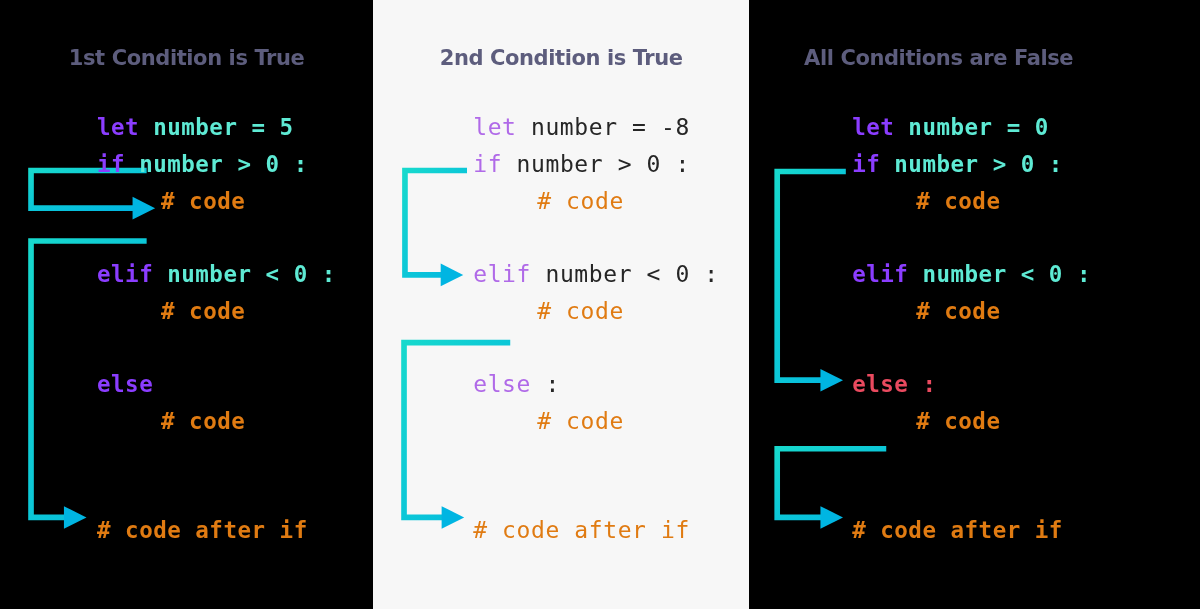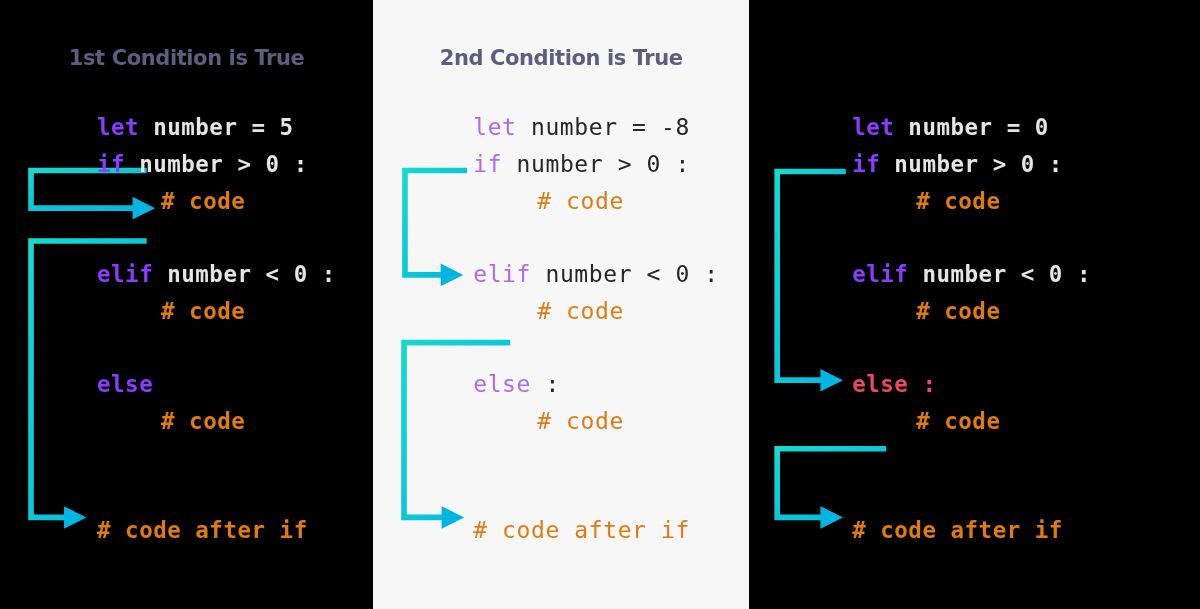--- a/index.html
+++ b/index.html
@@ -38,21 +38,21 @@
     position:absolute;
     white-space:pre;
     font-family:"DejaVu Sans Mono", monospace;
     font-size:22.5px;
     letter-spacing:0.5px;
   }
   .dark .code-line { font-weight:700; }
   .light .code-line { font-weight:400; font-size:23px; letter-spacing:0.6px; }
 
   .kw   { color:#8b3dff; }
-  .plain{ color:#e5e5e5; }
+  .plain{ color:#5eead4; }
   .cmt  { color:#e07b12; }
   .kw-else-false { color:#ea4a5f; }
 
   .light .kw    { color:#b06ae8; }
   .light .plain { color:#262626; }
   .light .cmt   { color:#e07b12; }
 
   svg.arrows { position:absolute; left:0; top:0; width:100%; height:609px; pointer-events:none; }
 </style>
 </head>
@@ -144,20 +144,21 @@
 
       <div class="code-line" style="left:100px; top:373px;"><span class="kw">else</span><span class="plain"> :</span></div>
 
       <div class="code-line cmt" style="left:164px; top:410px;"># code</div>
 
       <div class="code-line cmt" style="left:100px; top:519px;"># code after if</div>
     </div>
   </div>
 
   <div class="panel panel-3 dark">
+    <div class="panel-title">All Conditions are False</div>
 
     <svg class="arrows" viewBox="0 0 403 609">
       <defs>
         <linearGradient id="g3a" x1="0" y1="0" x2="1" y2="1">
           <stop offset="0%" stop-color="#17d9cd"></stop>
             <stop offset="100%" stop-color="#00b5e2"></stop>
         </linearGradient>
         <linearGradient id="g3b" x1="0" y1="0" x2="1" y2="1">
           <stop offset="0%" stop-color="#17d9cd"></stop>
             <stop offset="100%" stop-color="#00b5e2"></stop>

